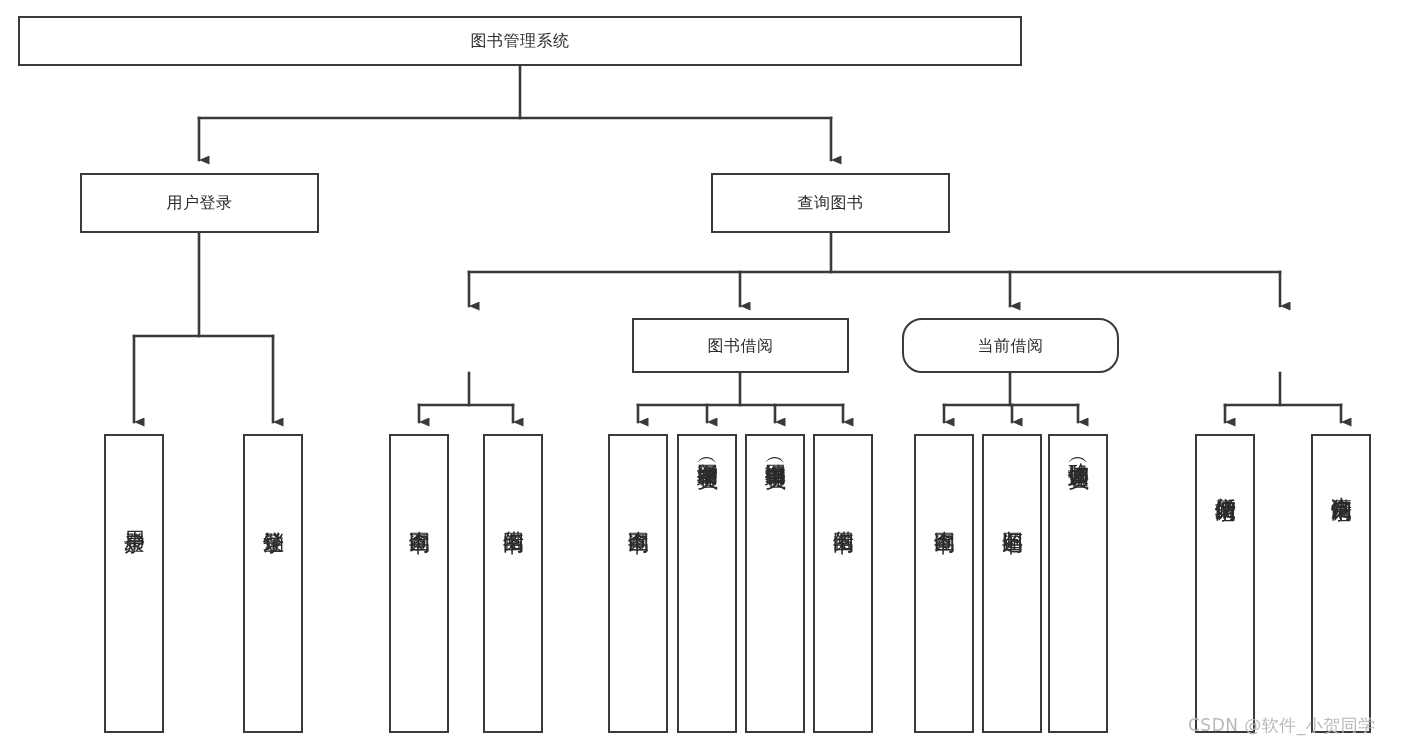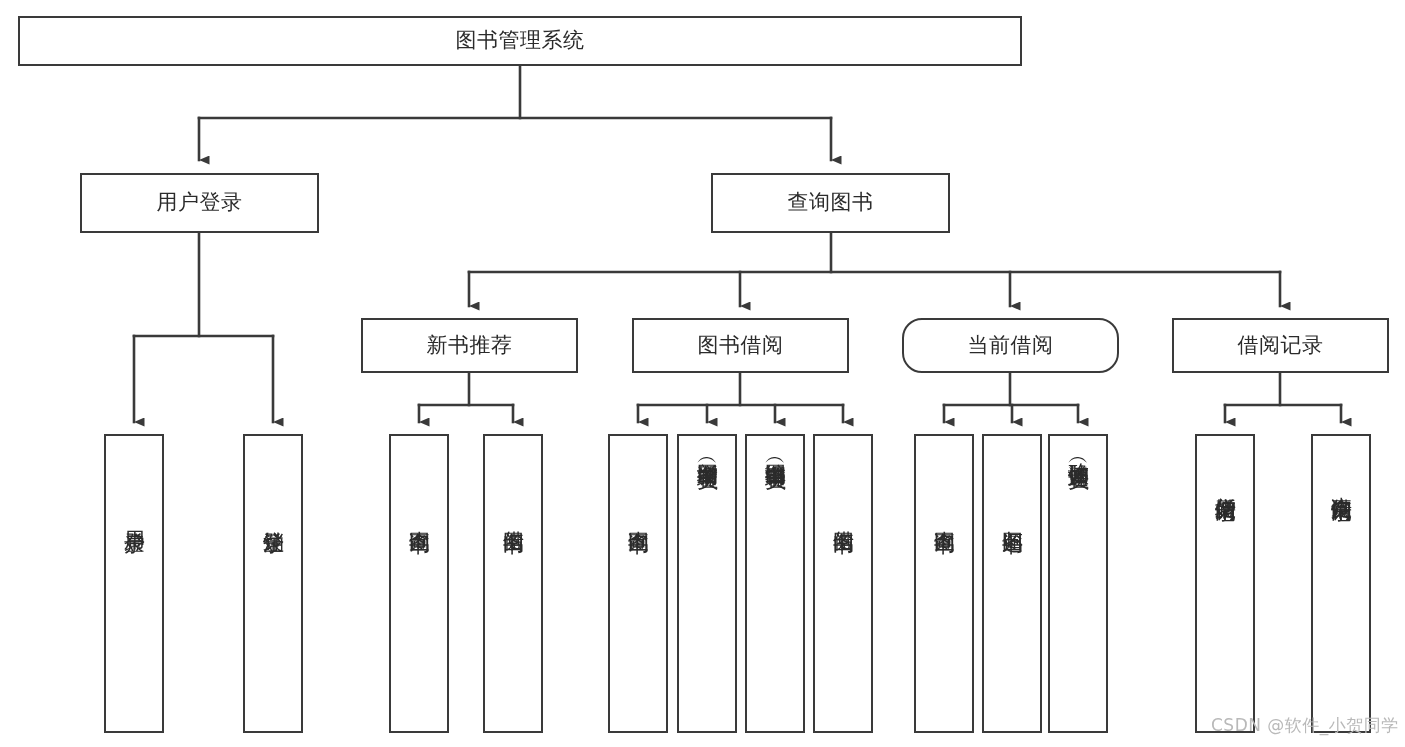--- a/index.html
+++ b/index.html
@@ -30,21 +30,21 @@
   .node-box {
     position: absolute;
     box-sizing: border-box;
     background: #ffffff;
     border: 2px solid #3a3a3a;
     display: flex;
     align-items: center;
     justify-content: center;
   }
   .node-label-h {
-    font-size: 21px;
+    font-size: 16px;
     color: #2b2b2b;
     letter-spacing: 0.5px;
     line-height: 1.1;
     white-space: nowrap;
     text-align: center;
   }
   .node-box.vertical {
     align-items: flex-start;
     justify-content: center;
     padding-top: 14px;
@@ -60,21 +60,20 @@
     white-space: nowrap;
   }
   #watermark {
     position: absolute;
     left: 1188px;
     top: 714px;
     font-size: 17px;
     color: #b9b9b9;
     white-space: nowrap;
     letter-spacing: 0.5px;
-    margin-left: 23px;
   }
 </style>
 </head>
 <body>
 
 <div id="diagram-root">
 
   <svg class="layer" viewBox="0 0 1405 747" xmlns="http://www.w3.org/2000/svg">
     <defs>
       <marker id="arrowhead" markerWidth="9" markerHeight="11" refX="4.5" refY="10.5" orient="auto" markerUnits="userSpaceOnUse">
@@ -130,31 +129,25 @@
     <span class="node-label-h">图书管理系统</span>
   </div>
 
   <div class="node-box" style="left:80px; top:173px; width:239px; height:60px;">
     <span class="node-label-h">用户登录</span>
   </div>
   <div class="node-box" style="left:711px; top:173px; width:239px; height:60px;">
     <span class="node-label-h">查询图书</span>
   </div>
 
-  <div class="node-box" style="left:361px; top:318px; width:217px; height:55px;">
-    <span class="node-label-h">新书推荐</span>
-  </div>
   <div class="node-box" style="left:632px; top:318px; width:217px; height:55px;">
     <span class="node-label-h">图书借阅</span>
   </div>
   <div class="node-box" style="left:902px; top:318px; width:217px; height:55px;border-radius:20px;">
     <span class="node-label-h">当前借阅</span>
-  </div>
-  <div class="node-box" style="left:1172px; top:318px; width:217px; height:55px;">
-    <span class="node-label-h">借阅记录</span>
   </div>
 
   <div class="node-box vertical" style="left:104px; top:434px; width:60px; height:299px; padding-top:78px;">
     <span class="node-label-v">用户登录</span>
   </div>
   <div class="node-box vertical" style="left:243px; top:434px; width:60px; height:299px; padding-top:78px;">
     <span class="node-label-v">注销登录</span>
   </div>
 
   <div class="node-box vertical" style="left:389px; top:434px; width:60px; height:299px; padding-top:78px;">

